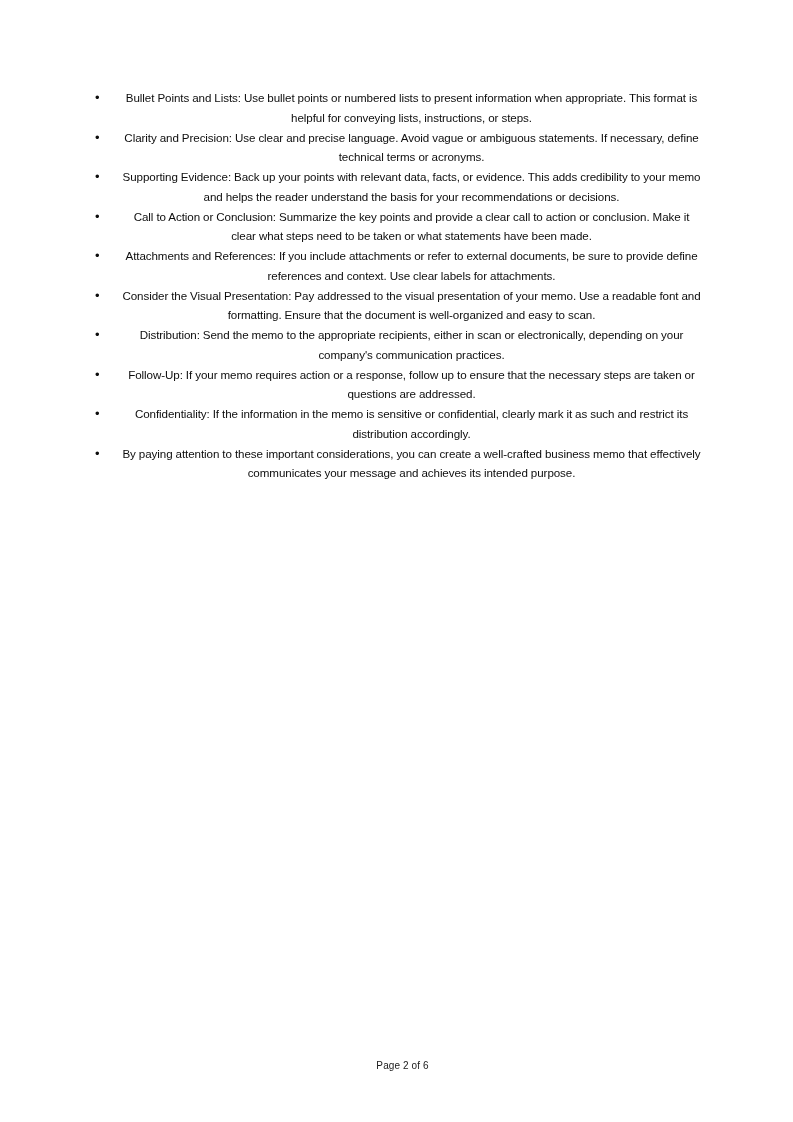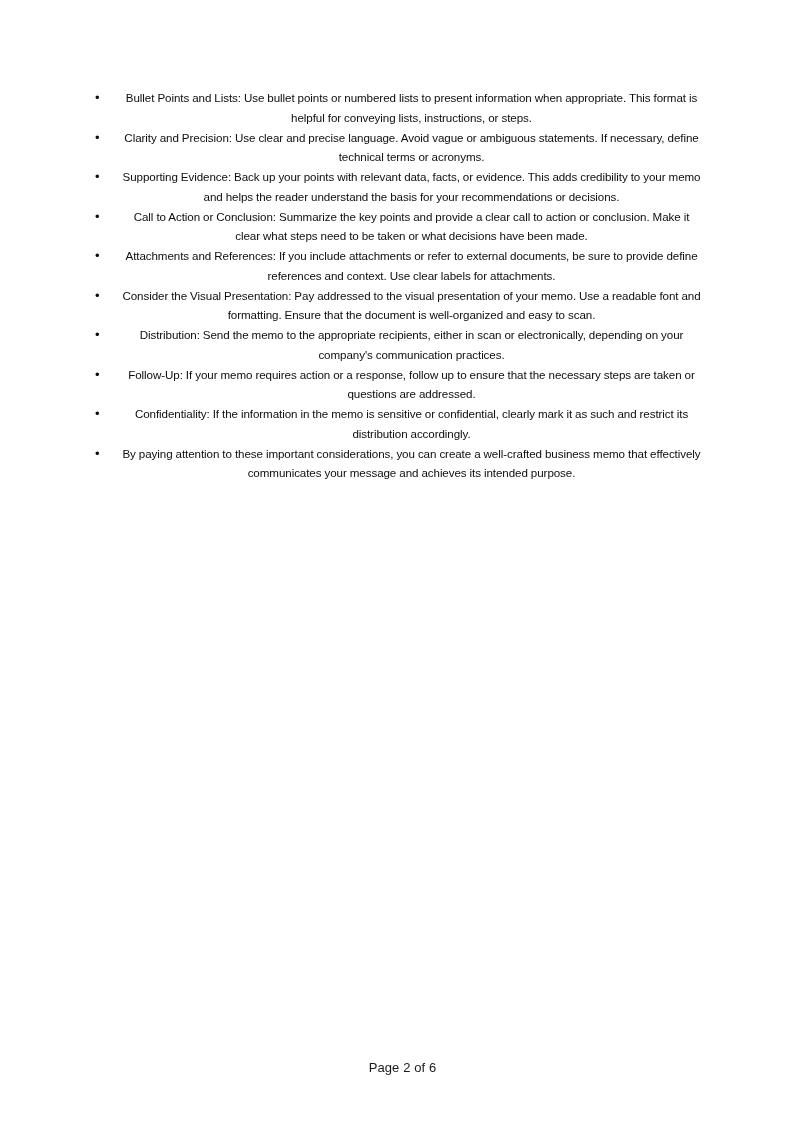--- a/index.html
+++ b/index.html
@@ -55,21 +55,21 @@
   .item-text {
     display: block;
     text-align: center;
   }
   .footer {
     position: absolute;
     left: 12px;
     right: 0;
     top: 1060px;
     text-align: center;
-    font-size: 13px;
+    font-size: 10px;
     color: #1a1a1a;
     letter-spacing: 0.1px;
     font-family: "Liberation Sans", sans-serif;
   }
 </style>
 </head>
 <body>
 
 <div class="page">
 
@@ -86,21 +86,21 @@
         <span class="item-text">Clarity and Precision: Use clear and precise language. Avoid vague or ambiguous statements. If necessary, define technical terms or acronyms.</span>
       </li>
 
       <li>
         <span class="bullet-marker">•</span>
         <span class="item-text">Supporting Evidence: Back up your points with relevant data, facts, or evidence. This adds credibility to your memo and helps the reader understand the basis for your recommendations or decisions.</span>
       </li>
 
       <li>
         <span class="bullet-marker">•</span>
-        <span class="item-text">Call to Action or Conclusion: Summarize the key points and provide a clear call to action or conclusion. Make it clear what steps need to be taken or what decisions have been made.</span>
+        <span class="item-text">Call to Action or Conclusion: Summarize the key points and provide a clear call to action or conclusion. Make it clear what steps need to be taken or what statements have been made.</span>
       </li>
 
       <li>
         <span class="bullet-marker">•</span>
         <span class="item-text">Attachments and References: If you include attachments or refer to external documents, be sure to provide define references and context. Use clear labels for attachments.</span>
       </li>
 
       <li>
         <span class="bullet-marker">•</span>
         <span class="item-text">Consider the Visual Presentation: Pay addressed to the visual presentation of your memo. Use a readable font and formatting. Ensure that the document is well-organized and easy to scan.</span>

